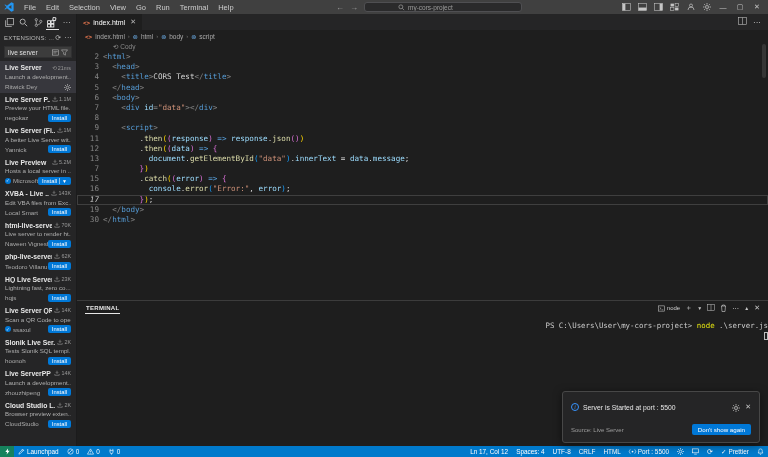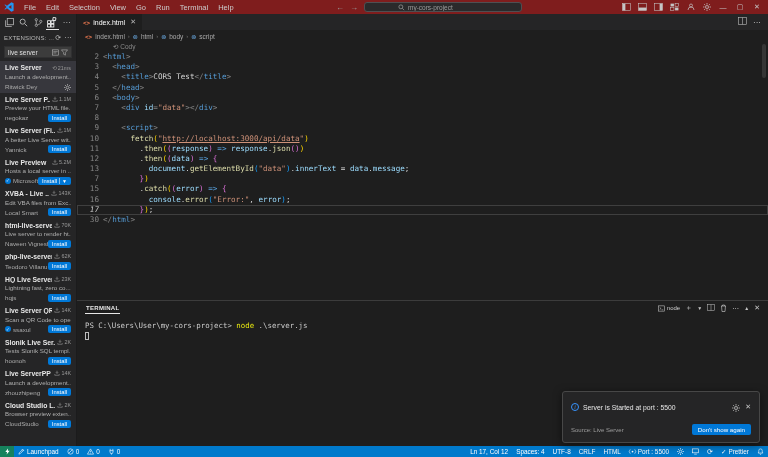--- a/index.html
+++ b/index.html
@@ -1,21 +1,21 @@
 <!DOCTYPE html>
 <html><head>
 <meta charset="utf-8">
 <style>
   * { margin:0; padding:0; box-sizing:border-box; }
   html,body { width:768px; height:457px; overflow:hidden; background:#1e1e1e;
     font-family:"Liberation Sans", sans-serif; -webkit-font-smoothing:antialiased; }
   .app { width:768px; height:457px; display:flex; flex-direction:column; position:relative; }
 
   
-  .titlebar { height:14px; background:#7f1d1d; display:flex; align-items:center;
+  .titlebar { height:14px; background:#404040; display:flex; align-items:center;
     color:#cccccc; font-size:7.5px; position:relative; flex:0 0 auto; }
   .vslogo { width:10px; height:10px; margin:0 5px 0 4px; }
   .menu-item { padding:0 5px; cursor:default; }
   .nav-arrows { position:absolute; left:336px; top:0; height:14px; display:flex; align-items:center; gap:6px; color:#9d9d9d; font-size:8px;}
   .cmd-center { position:absolute; left:364px; top:2px; width:158px; height:10px;
     background:#2a2a2b; border:1px solid #4f4f52; border-radius:3px; display:flex;
     align-items:center; justify-content:center; gap:3px; color:#9d9d9d; font-size:6.5px; }
   .cmd-center input { background:transparent; border:none; outline:none; color:#9d9d9d;
     font-size:6.5px; width:80px; font-family:"Liberation Sans",sans-serif; padding:0; }
   .tb-right { position:absolute; right:0; top:0; height:14px; display:flex; align-items:center; gap:7px; padding-right:6px; color:#c5c5c5; }
@@ -68,21 +68,21 @@
   .code-row.active .gutter { color:#c6c6c6;font-style:italic; }
   .code-content { flex:1; }
   .tk-pun{color:#808080} .tk-tag{color:#569cd6} .tk-attr{color:#9cdcfe}
   .tk-str{color:#ce9178} .tk-txt{color:#d4d4d4} .tk-fn{color:#dcdcaa}
   .tk-kw{color:#569cd6} .tk-var{color:#9cdcfe} .tk-p1{color:#ffd700}
   .tk-p2{color:#da70d6} .tk-p3{color:#179fff}
   .tk-link{color:#ce9178; text-decoration:underline;}
   .ed-scroll { position:absolute; right:2px; top:2px; width:4px; height:34px; background:#4a4a4a; opacity:.55; border-radius:2px;}
 
   
-  .panel { height:146px; flex:0 0 auto; background:#1e1e1e; border-top:1px solid #3c3c3c; display:flex; flex-direction:column;}
+  .panel { height:146px; flex:0 0 auto; background:#1e1e1e; border-top:1px solid #3c3c3c; display:flex; flex-direction:column;text-align:right;}
   .panel-head { height:14px; display:flex; align-items:center; padding:0 8px; flex:0 0 auto;}
   .panel-tab { font-size:6px; letter-spacing:.3px; color:#e7e7e7; border-bottom:1px solid #e7e7e7; padding:2px 1px; font-weight:bold;}
   .panel-actions { margin-left:auto; display:flex; align-items:center; gap:5px; color:#c5c5c5; font-size:7px;}
   .term-profile { display:flex; align-items:center; gap:2px; font-size:6px; color:#cccccc;}
   .term-body { flex:1; padding:6px 0 0 8px; font-family:"DejaVu Sans Mono",monospace; font-size:7.4px; color:#cccccc; line-height:10px;}
   .t-y { color:#e5e510; }
   .term-cursor { display:inline-block; width:4px; height:8px; border:1px solid #bcbcbc; vertical-align:middle;}
 
   
   .statusbar { height:11px; background:#007acc; display:flex; align-items:center; color:#ffffff; font-size:6.4px; flex:0 0 auto;}
@@ -443,28 +443,28 @@
         <div class="codelens">⟲ <span>Cody</span></div>
         <div id="code-lines">
             <div class="code-row"><span class="gutter">2</span><span class="code-content"><span class="tk-pun">&lt;</span><span class="tk-tag">html</span><span class="tk-pun">&gt;</span></span></div>
             <div class="code-row"><span class="gutter">3</span><span class="code-content"><span class="tk-txt">  </span><span class="tk-pun">&lt;</span><span class="tk-tag">head</span><span class="tk-pun">&gt;</span></span></div>
             <div class="code-row"><span class="gutter">4</span><span class="code-content"><span class="tk-txt">    </span><span class="tk-pun">&lt;</span><span class="tk-tag">title</span><span class="tk-pun">&gt;</span><span class="tk-txt">CORS Test</span><span class="tk-pun">&lt;/</span><span class="tk-tag">title</span><span class="tk-pun">&gt;</span></span></div>
             <div class="code-row"><span class="gutter">5</span><span class="code-content"><span class="tk-txt">  </span><span class="tk-pun">&lt;/</span><span class="tk-tag">head</span><span class="tk-pun">&gt;</span></span></div>
             <div class="code-row"><span class="gutter">6</span><span class="code-content"><span class="tk-txt">  </span><span class="tk-pun">&lt;</span><span class="tk-tag">body</span><span class="tk-pun">&gt;</span></span></div>
             <div class="code-row"><span class="gutter">7</span><span class="code-content"><span class="tk-txt">    </span><span class="tk-pun">&lt;</span><span class="tk-tag">div</span><span class="tk-txt"> </span><span class="tk-attr">id</span><span class="tk-pun">=</span><span class="tk-str">"data"</span><span class="tk-pun">&gt;&lt;/</span><span class="tk-tag">div</span><span class="tk-pun">&gt;</span></span></div>
             <div class="code-row"><span class="gutter">8</span><span class="code-content"></span></div>
             <div class="code-row"><span class="gutter">9</span><span class="code-content"><span class="tk-txt">    </span><span class="tk-pun">&lt;</span><span class="tk-tag">script</span><span class="tk-pun">&gt;</span></span></div>
-            <div class="code-row"><span class="gutter">10</span><span class="code-content"><span class="tk-txt">      </span><span class="tk-fn">fetch</span><span class="tk-p1">(</span><span class="tk-str">"</span><span class="tk-link">http://localhost:3000/api/data</span><span class="tk-str">"</span><span class="tk-p1">)</span></span></div>
             <div class="code-row"><span class="gutter">11</span><span class="code-content"><span class="tk-txt">        .</span><span class="tk-fn">then</span><span class="tk-p1">(</span><span class="tk-p2">(</span><span class="tk-var">response</span><span class="tk-p2">)</span><span class="tk-kw"> =&gt;</span><span class="tk-txt"> </span><span class="tk-var">response</span><span class="tk-txt">.</span><span class="tk-fn">json</span><span class="tk-p2">()</span><span class="tk-p1">)</span></span></div>
             <div class="code-row"><span class="gutter">12</span><span class="code-content"><span class="tk-txt">        .</span><span class="tk-fn">then</span><span class="tk-p1">(</span><span class="tk-p2">(</span><span class="tk-var">data</span><span class="tk-p2">)</span><span class="tk-kw"> =&gt;</span><span class="tk-txt"> </span><span class="tk-p2">{</span></span></div>
             <div class="code-row"><span class="gutter">13</span><span class="code-content"><span class="tk-txt">          </span><span class="tk-var">document</span><span class="tk-txt">.</span><span class="tk-fn">getElementById</span><span class="tk-p3">(</span><span class="tk-str">"data"</span><span class="tk-p3">)</span><span class="tk-txt">.</span><span class="tk-var">innerText</span><span class="tk-txt"> = </span><span class="tk-var">data</span><span class="tk-txt">.</span><span class="tk-var">message</span><span class="tk-txt">;</span></span></div>
             <div class="code-row"><span class="gutter">7</span><span class="code-content"><span class="tk-txt">        </span><span class="tk-p2">}</span><span class="tk-p1">)</span></span></div>
             <div class="code-row"><span class="gutter">15</span><span class="code-content"><span class="tk-txt">        .</span><span class="tk-fn">catch</span><span class="tk-p1">(</span><span class="tk-p2">(</span><span class="tk-var">error</span><span class="tk-p2">)</span><span class="tk-kw"> =&gt;</span><span class="tk-txt"> </span><span class="tk-p2">{</span></span></div>
             <div class="code-row"><span class="gutter">16</span><span class="code-content"><span class="tk-txt">          </span><span class="tk-var">console</span><span class="tk-txt">.</span><span class="tk-fn">error</span><span class="tk-p3">(</span><span class="tk-str">"Error:"</span><span class="tk-txt">, </span><span class="tk-var">error</span><span class="tk-p3">)</span><span class="tk-txt">;</span></span></div>
             <div class="code-row active"><span class="gutter">17</span><span class="code-content"><span class="tk-txt">        </span><span class="tk-p2">}</span><span class="tk-p1">)</span><span class="tk-txt">;</span></span></div>
+            <div class="code-row"><span class="gutter">19</span><span class="code-content"><span class="tk-txt">  </span><span class="tk-pun">&lt;/</span><span class="tk-tag">body</span><span class="tk-pun">&gt;</span></span></div>
             <div class="code-row"><span class="gutter">30</span><span class="code-content"><span class="tk-pun">&lt;/</span><span class="tk-tag">html</span><span class="tk-pun">&gt;</span></span></div>
           </div>
         <div class="ed-scroll"></div>
       </div>
 
       <div class="panel">
         <div class="panel-head">
           <span class="panel-tab">TERMINAL</span>
           <div class="panel-actions">
             <span class="term-profile">

